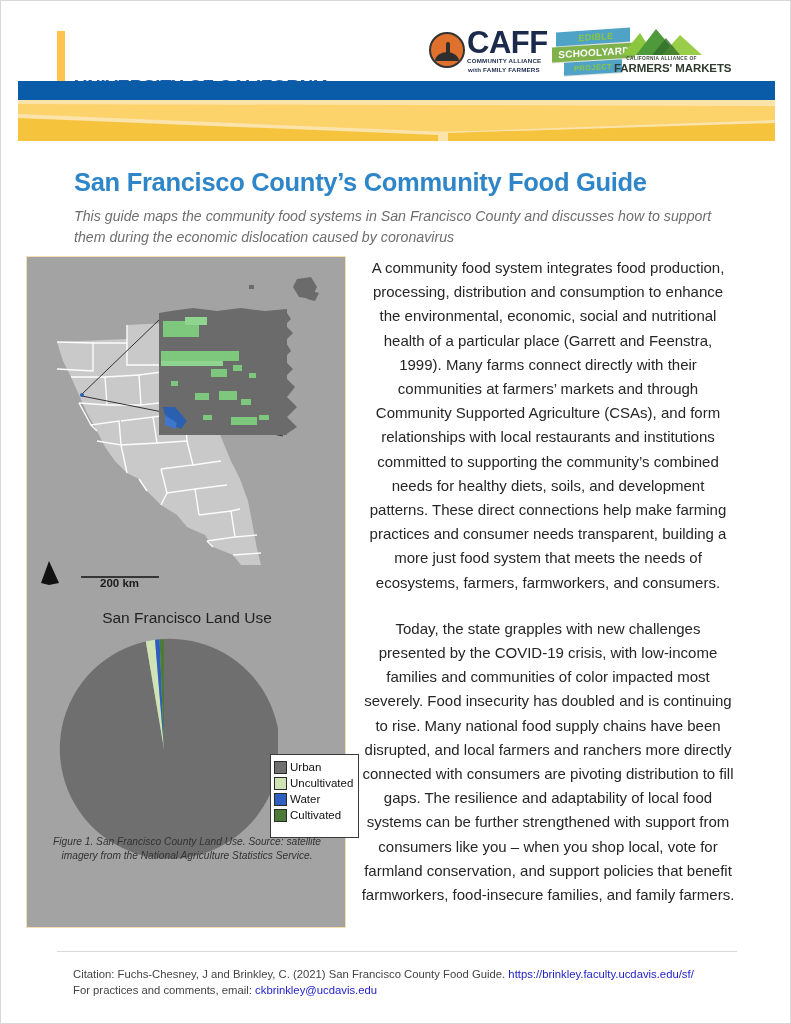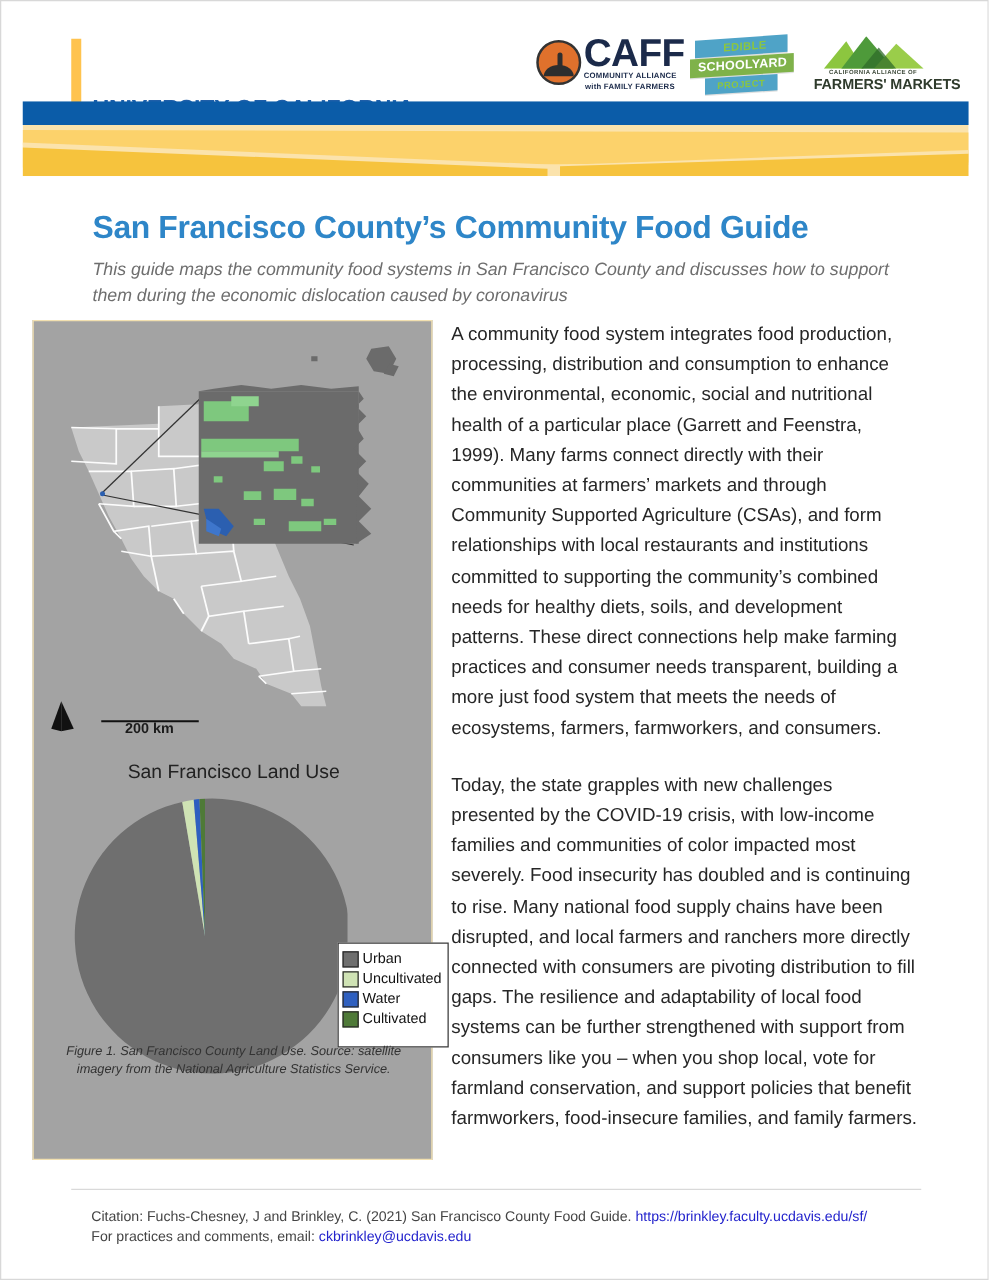--- a/index.html
+++ b/index.html
@@ -156,21 +156,21 @@
   }
   .esy-t3 {
     position: absolute; left: 14px; top: 34px; width: 54px;
     font-size: 7.5px; font-weight: bold; color: #8CC63F; letter-spacing: .4px;
     transform: skewY(-3.5deg); text-align: center; line-height: 11px;
   }
 
   
   .cafm-logo {
     position: absolute;
-    left: 650px;
+    left: 613px;
     top: 28px;
     width: 95px;
     height: 48px;
   }
   .cafm-mtns { position: absolute; left: 8px; top: 0; width: 80px; height: 26px; }
   .cafm-sub {
     position: absolute; left: 0; top: 27px; width: 95px;
     text-align: center; font-size: 4.8px; font-weight: bold;
     color: #3E4A3A; letter-spacing: .35px; white-space: nowrap;
   }
@@ -307,20 +307,21 @@
     position: absolute;
     left: 360px;
     top: 255px;
     width: 374px;
   }
   .body-col p {
     margin: 0 0 22px 0;
     font-size: 15px;
     color: #262626;
     line-height: 24.2px;
+    text-align: center;
   }
 
   
   .footer-rule {
     position: absolute;
     left: 56px; top: 950px;
     width: 680px; height: 1px;
     background: #d9d9d9;
   }
   .footer {

